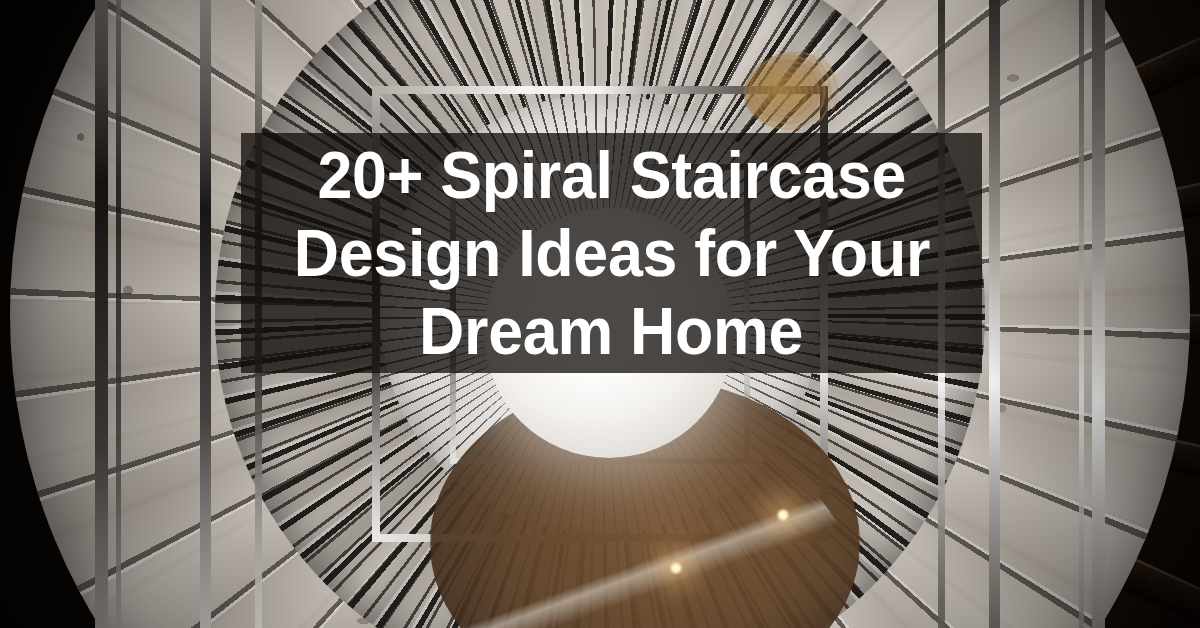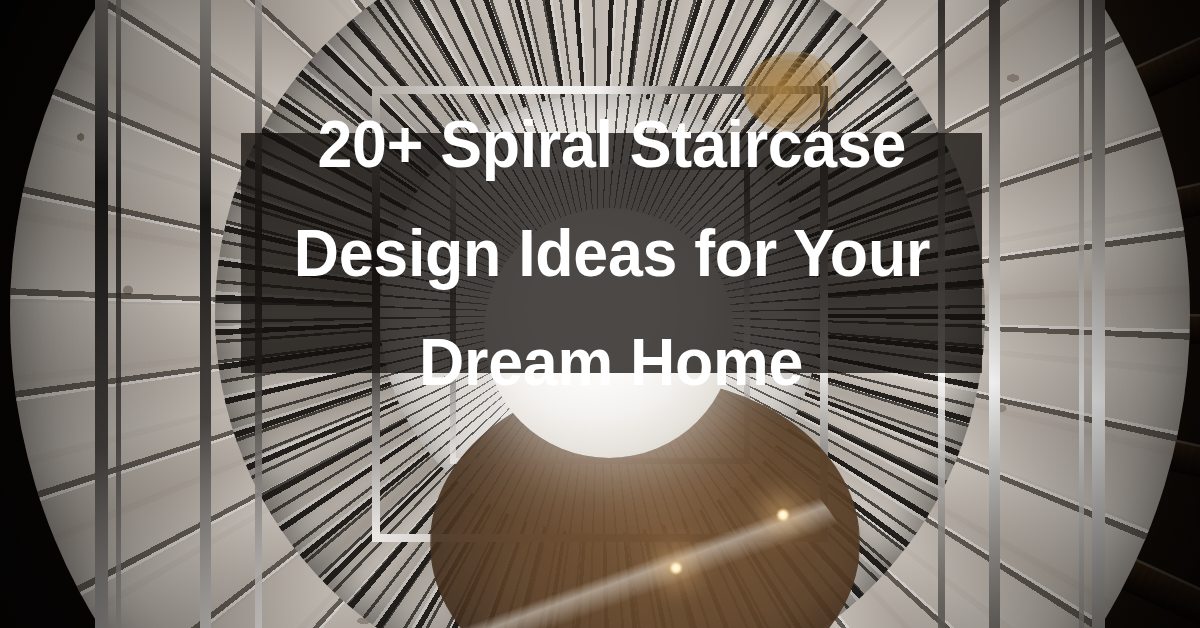--- a/index.html
+++ b/index.html
@@ -279,21 +279,20 @@
   
   .title-overlay{
     position:absolute;
     left:241px; top:133px;
     width:741px; height:240px;
     background:rgba(18,14,12,0.76);
     display:flex;
     flex-direction:column;
     align-items:center;
     justify-content:center;
-    gap:31px;
   }
   .title-line{
     color:#ffffff;
     font-family:"Liberation Sans", sans-serif;
     font-weight:bold;
     font-size:66px;
     line-height:78px;
     letter-spacing:-0.3px;
     white-space:nowrap;
     text-align:center;

